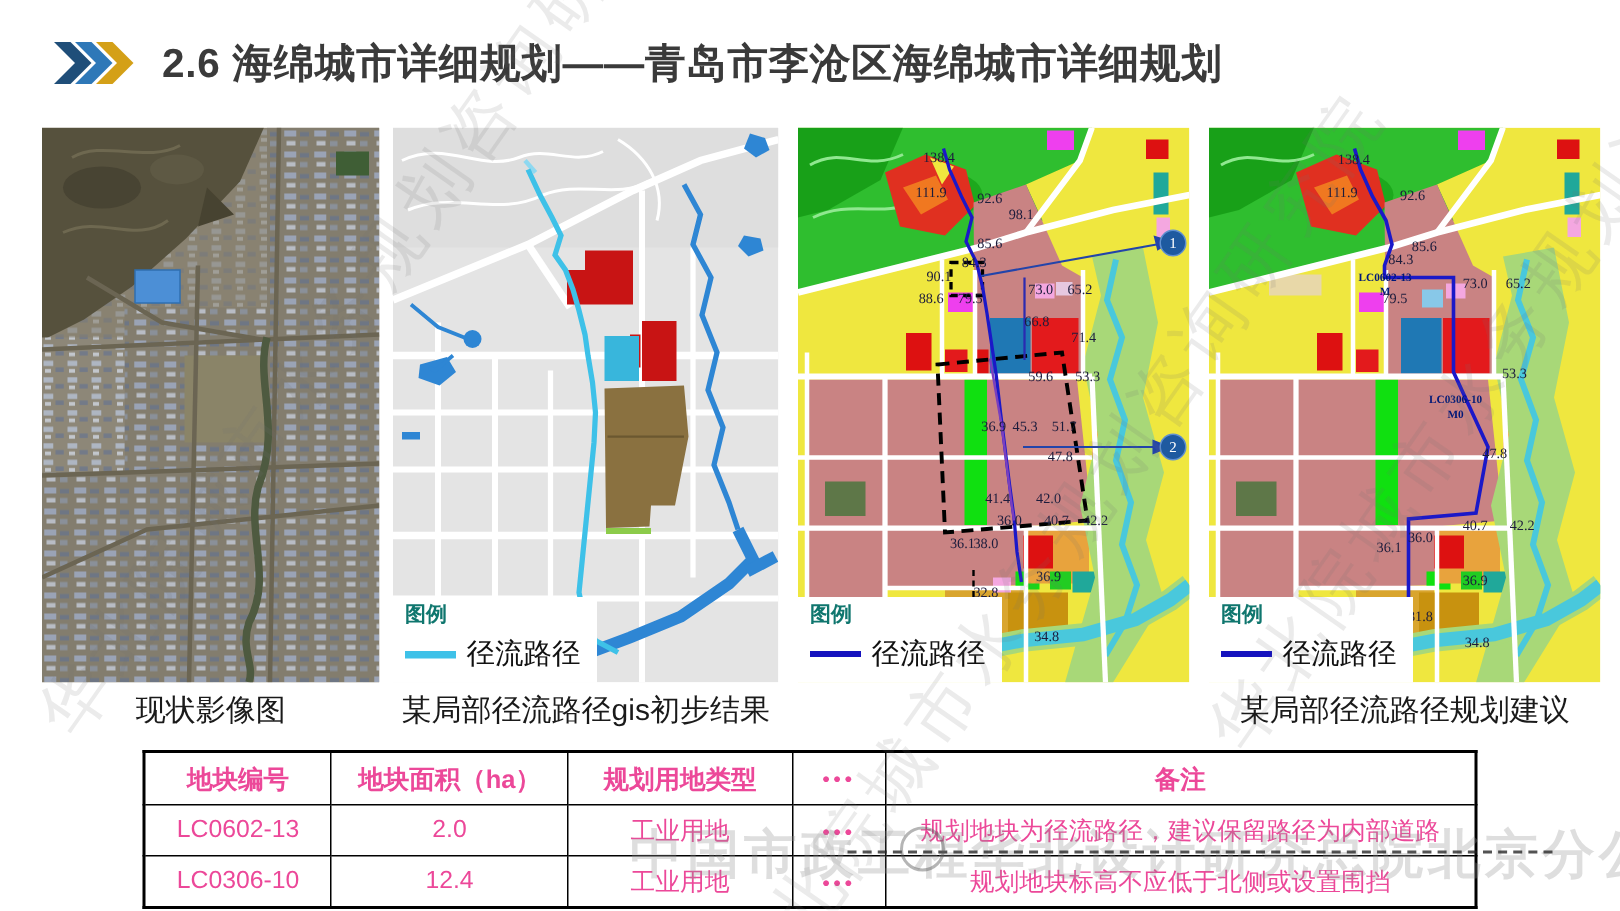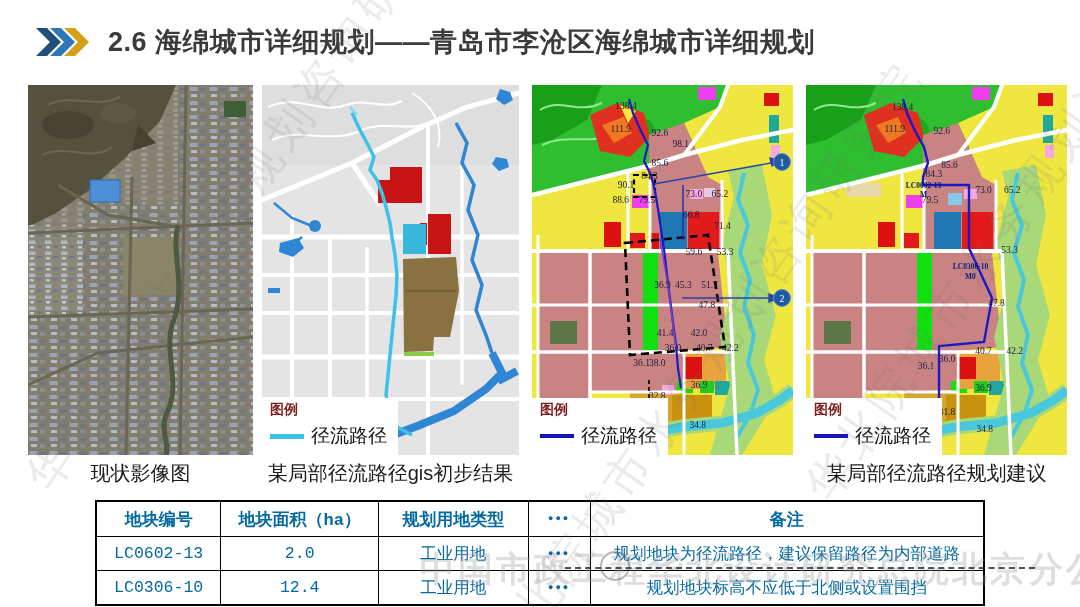--- a/index.html
+++ b/index.html
@@ -21,37 +21,37 @@
   .frame svg{display:block;}
 
   
   .labels{position:absolute;inset:0;z-index:3;pointer-events:none;}
   .labels span{position:absolute;transform:translate(-50%,-50%);
                font-family:"Liberation Serif",serif;font-size:9.5px;color:#1c1c3c;white-space:nowrap;}
   .labels span.parcel{font-size:7.5px;font-weight:bold;color:#001878;}
 
   
   .legend{position:absolute;left:0;bottom:0;width:122px;background:#ffffff;z-index:4;padding:3px 6px 6px 8px;}
-  .legend .lt{font-size:14px;font-weight:bold;color:#7f1d1d;}
+  .legend .lt{font-size:14px;font-weight:bold;color:#0f766e;}
   .legend .lr{display:flex;align-items:center;gap:7px;margin-top:4px;}
   .legend .sw{width:34px;height:5px;background:#3ec1e8;}
   .legend .sw.dark{background:#1512be;height:4px;}
   .legend .li{font-size:19px;color:#111;}
 
   
   .cap{position:absolute;top:460px;text-align:center;font-size:20px;color:#1a1a1a;white-space:nowrap;}
   .cap.c1{left:28px;width:225px;}
   .cap.c2{left:262px;width:257px;}
   .cap.c3{left:532px;width:261px;}
   .cap.c4{left:806px;width:261px;}
 
   
   .twrap{position:absolute;left:95px;top:500px;width:890px;}
   table{width:100%;border-collapse:collapse;border:2px solid #000;
-        font-family:Liberation Mono, monospace;color:#0369a1;}
+        font-family:Liberation Sans, sans-serif;color:#ec4899;}
   th,td{border:1px solid #000;text-align:center;padding:0 4px;}
   th{font-size:17px;font-weight:bold;height:34px;}
   td{font-size:16.5px;height:33px;}
   td.dots,th.dots{font-size:9px;letter-spacing:2px;font-weight:bold;}
 
   
   .wm{position:absolute;z-index:6;pointer-events:none;white-space:nowrap;
       font-size:46px;color:rgba(110,110,110,0.14);letter-spacing:6px;transform-origin:0 0;}
   .wm.w1{left:12px;top:468px;transform:rotate(-55deg);}
   .wm.w2{left:470px;top:645px;transform:rotate(-55deg);}

